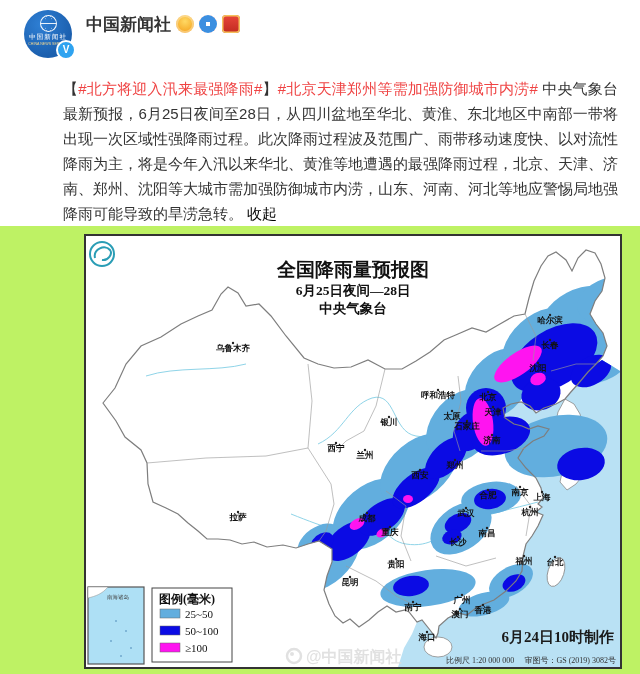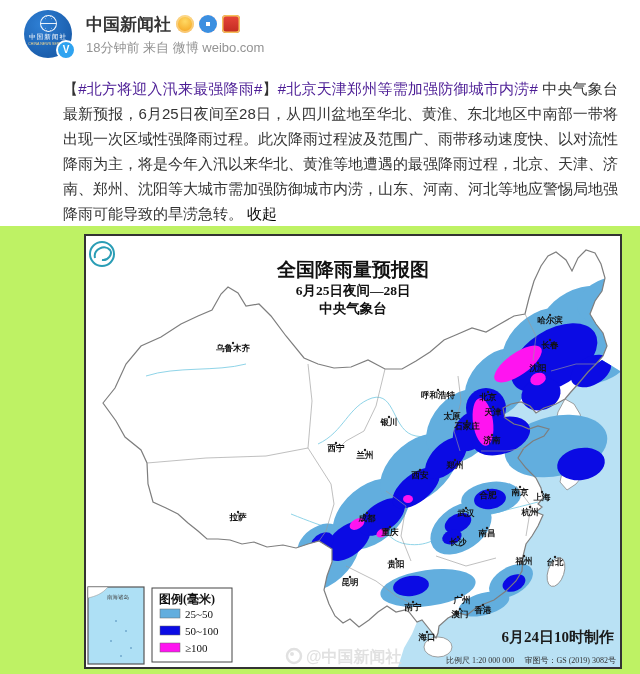--- a/index.html
+++ b/index.html
@@ -24,21 +24,21 @@
   .badge{width:18px;height:18px;display:inline-block;border-radius:4px;cursor:pointer;}
   .badge-gold{background:radial-gradient(circle at 50% 35%,#ffd964,#f2970f);border-radius:50%;
     box-shadow:inset 0 0 0 2px rgba(255,255,255,.35);}
   .badge-eye{background:radial-gradient(circle at 50% 50%,#fff 18%,#3c8fe0 20% 70%,#d63c2e 72%);border-radius:50%;}
   .badge-red{background:linear-gradient(#e8453a,#c12b20);box-shadow:inset 0 0 0 1.5px #f5c15c;}
   .time-row{font-size:13px;color:#939393;margin-top:3px;}
 
   
   .post-text{flex:0 0 auto;margin:8px 22px 0 63px;font-size:15px;line-height:25px;color:#333;
     text-align:justify;word-break:break-all;}
-  .seg-hashtag{color:#4c1d95;cursor:pointer;}
+  .seg-hashtag{color:#ef4444;cursor:pointer;}
   .seg-link{color:#000000;cursor:pointer;margin-left:4px;}
 
   
   .image-section{flex:1 1 auto;background:#bef264;padding-top:8px;}
   .map-frame{width:534px;height:431px;margin-left:84px;border:2px solid #333;background:#fff;cursor:pointer;}
   svg{display:block;}
   .map-title{font-family:"Liberation Serif","DejaVu Serif",serif;font-weight:bold;}
   .map-sub{font-family:"Liberation Serif","DejaVu Serif",serif;font-weight:bold;}
   .city-label{font-size:8.5px;font-weight:bold;fill:#111;}
   .tiny{font-family:"Liberation Serif","DejaVu Serif",serif;}
@@ -55,21 +55,20 @@
       <div class="avatar-en">CHINA NEWS SERVICE</div>
       <div class="v-badge">V</div>
     </div>
     <div class="hdr-text">
       <div class="name-row">
         <span class="username">中国新闻社</span>
         <span class="badge badge-gold"></span>
         <span class="badge badge-eye"></span>
         <span class="badge badge-red"></span>
       </div>
-      <div class="time-row">18分钟前 来自 微博 weibo.com</div>
     </div>
   </header>
 
   <div class="post-text" id="post-text"><span class="seg-normal">【</span><span class="seg-hashtag">#北方将迎入汛来最强降雨#</span><span class="seg-normal">】</span><span class="seg-hashtag">#北京天津郑州等需加强防御城市内涝#</span><span class="seg-normal"> 中央气象台最新预报，6月25日夜间至28日，从四川盆地至华北、黄淮、东北地区中南部一带将出现一次区域性强降雨过程。此次降雨过程波及范围广、雨带移动速度快、以对流性降雨为主，将是今年入汛以来华北、黄淮等地遭遇的最强降雨过程，北京、天津、济南、郑州、沈阳等大城市需加强防御城市内涝，山东、河南、河北等地应警惕局地强降雨可能导致的旱涝急转。</span><span class="seg-link">收起</span></div>
 
   <section class="image-section">
     <div class="map-frame">
       <svg id="map-svg" width="534" height="431" viewBox="0 0 534 431">
         <defs>
           <clipPath id="landsea">

